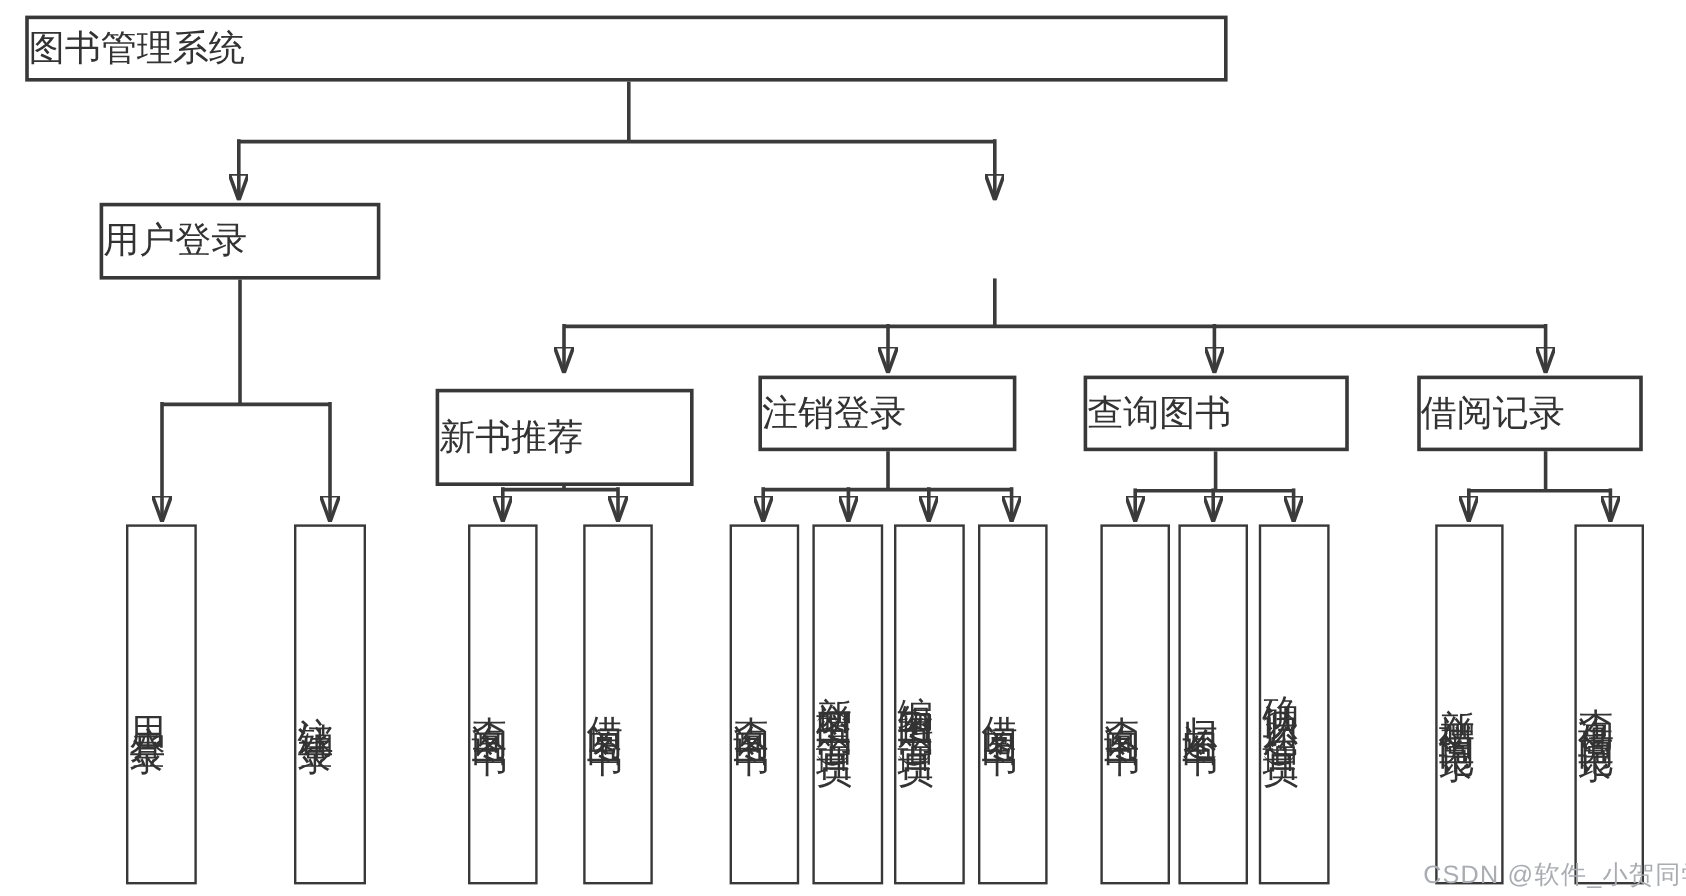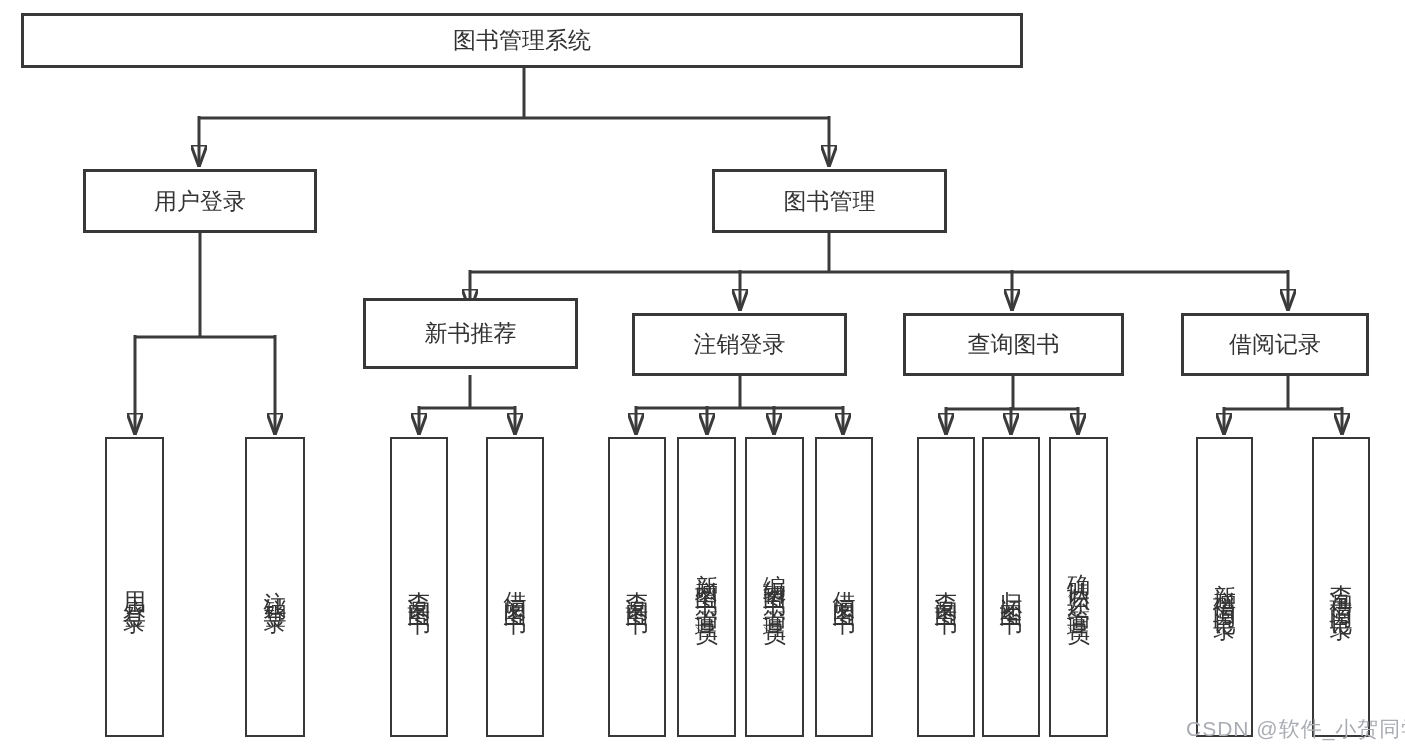--- a/index.html
+++ b/index.html
@@ -21,23 +21,23 @@
     stroke-width:3;
     fill:none;
   }
   .box{
     position:absolute;
     box-sizing:border-box;
     border:3px solid var(--border,#383838);
     background:#fff;
     display:flex;
     align-items:center;
-    justify-content:center;
+    justify-content:flex-start;
     color:var(--text,#333333);
-    font-size:23px;
+    font-size:30px;
     line-height:1;
     white-space:nowrap;
   }
   .leaf{
     border-width:2.5px;
   }
   .leaf .vtext{
     writing-mode:vertical-rl;
     text-orientation:mixed;
     letter-spacing:7px;
@@ -118,25 +118,22 @@
     </g>
   </svg>
 
   <div class="box" style="left:21px;top:13px;width:1002px;height:55px">
     <span>图书管理系统</span>
   </div>
 
   <div class="box" style="left:83px;top:169px;width:234px;height:64px">
     <span>用户登录</span>
   </div>
-  <div class="box" style="left:712px;top:169px;width:235px;height:64px">
-    <span>图书管理</span>
-  </div>
 
-  <div class="box" style="left:363px;top:298px;width:215px;height:71px">
+  <div class="box" style="left:363px;top:324px;width:215px;height:81px">
     <span>新书推荐</span>
   </div>
   <div class="box" style="left:632px;top:313px;width:215px;height:63px">
     <span>注销登录</span>
   </div>
   <div class="box" style="left:903px;top:313px;width:221px;height:63px">
     <span>查询图书</span>
   </div>
   <div class="box" style="left:1181px;top:313px;width:188px;height:63px">
     <span>借阅记录</span>

